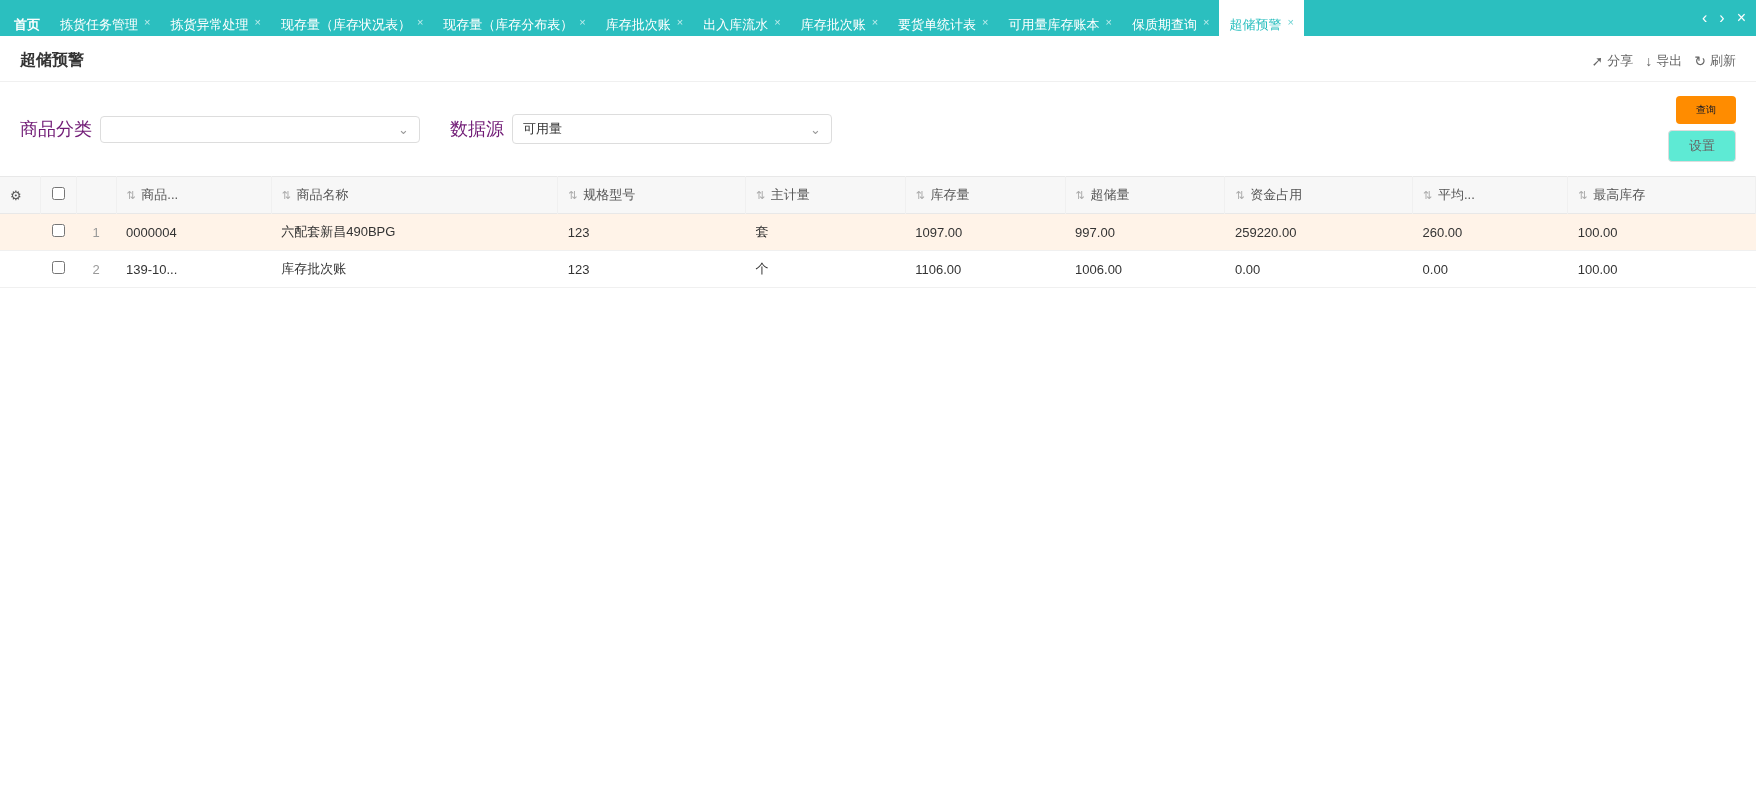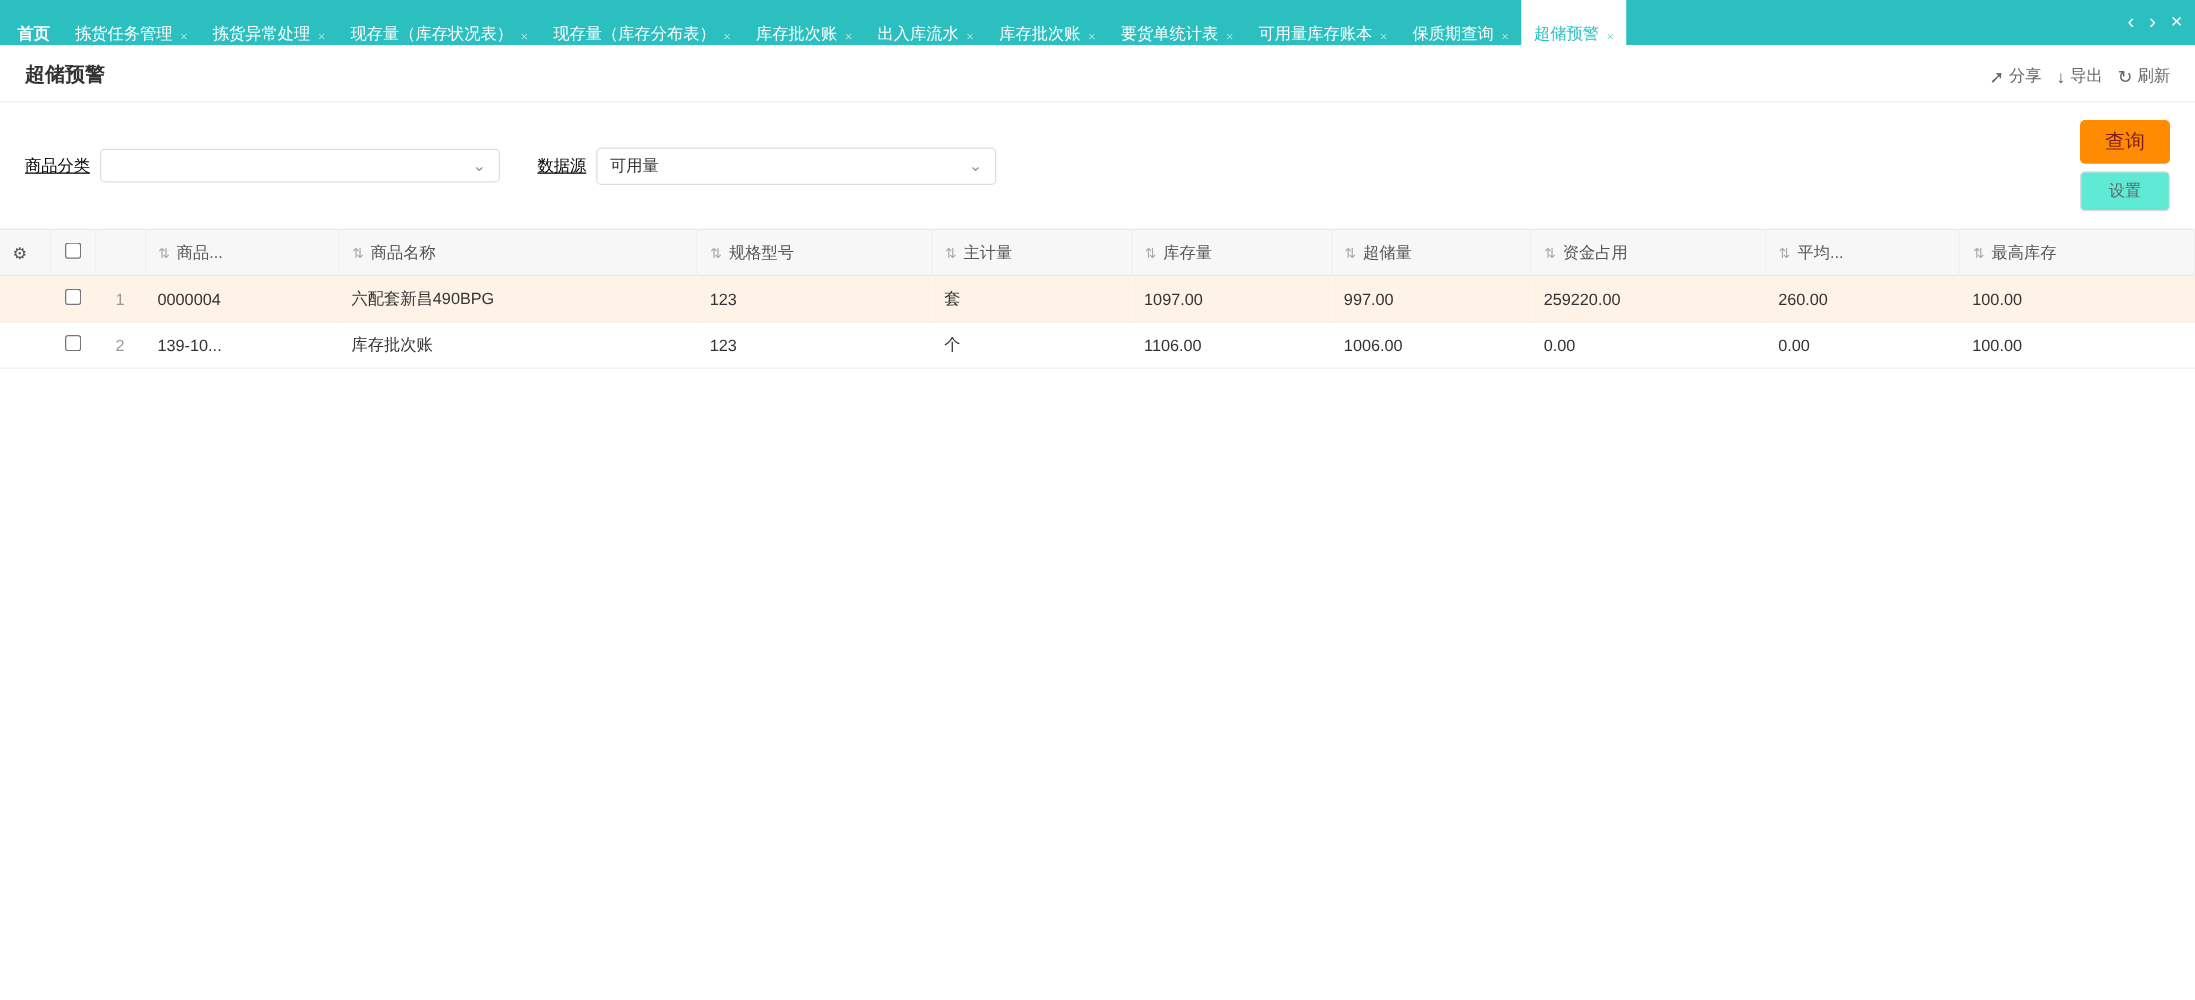--- a/index.html
+++ b/index.html
@@ -9,29 +9,28 @@
     .top-nav {
       display: flex;
       align-items: center;
       background: #2bbfbf;
       height: 36px;
       padding: 0 4px;
       overflow: hidden;
     }
     .top-nav .nav-item {
       display: flex;
-      align-items: flex-end;
+      align-items: flex-start;
       height: 100%;
-      padding: 0 10px;
+      padding: 16px 10px;
       color: #fff;
       font-size: 13px;
       cursor: pointer;
       white-space: nowrap;
       position: relative;
-      font-family: Liberation Serif, serif;
     }
     .top-nav .nav-item.active {
       background: #fff;
       color: #2bbfbf;
     }
     .top-nav .nav-item .close-x {
       margin-left: 6px;
       font-size: 11px;
       opacity: 0.7;
     }
@@ -89,46 +88,45 @@
       align-items: center;
       padding: 14px 20px;
       gap: 30px;
     }
     .filter-group {
       display: flex;
       align-items: center;
       gap: 8px;
     }
     .filter-label {
-      color: #000000;
-      font-size: 13px;
+      color: #701a75;
+      font-size: 18px;
       white-space: nowrap;
-      text-decoration: underline;
     }
     .filter-select {
       display: flex;
       align-items: center;
       border: 1px solid #ddd;
       border-radius: 4px;
       padding: 5px 10px;
       min-width: 200px;
       background: #fff;
       cursor: pointer;
       justify-content: space-between;
     }
     .filter-select .chevron { color: #999; margin-left: 8px; }
     .btn-query {
       margin-left: auto;
       background: #ff8c00;
-      color: #7f1d1d;
+      color: #0f172a;
       border: none;
       border-radius: 4px;
       padding: 7px 20px;
       cursor: pointer;
-      font-size: 16px;
+      font-size: 10px;
     }
     .btn-settings {
       background: #5eead4;
       color: #666;
       border: 1px solid #ddd;
       border-radius: 4px;
       padding: 6px 20px;
       cursor: pointer;
       font-size: 13px;
     }

